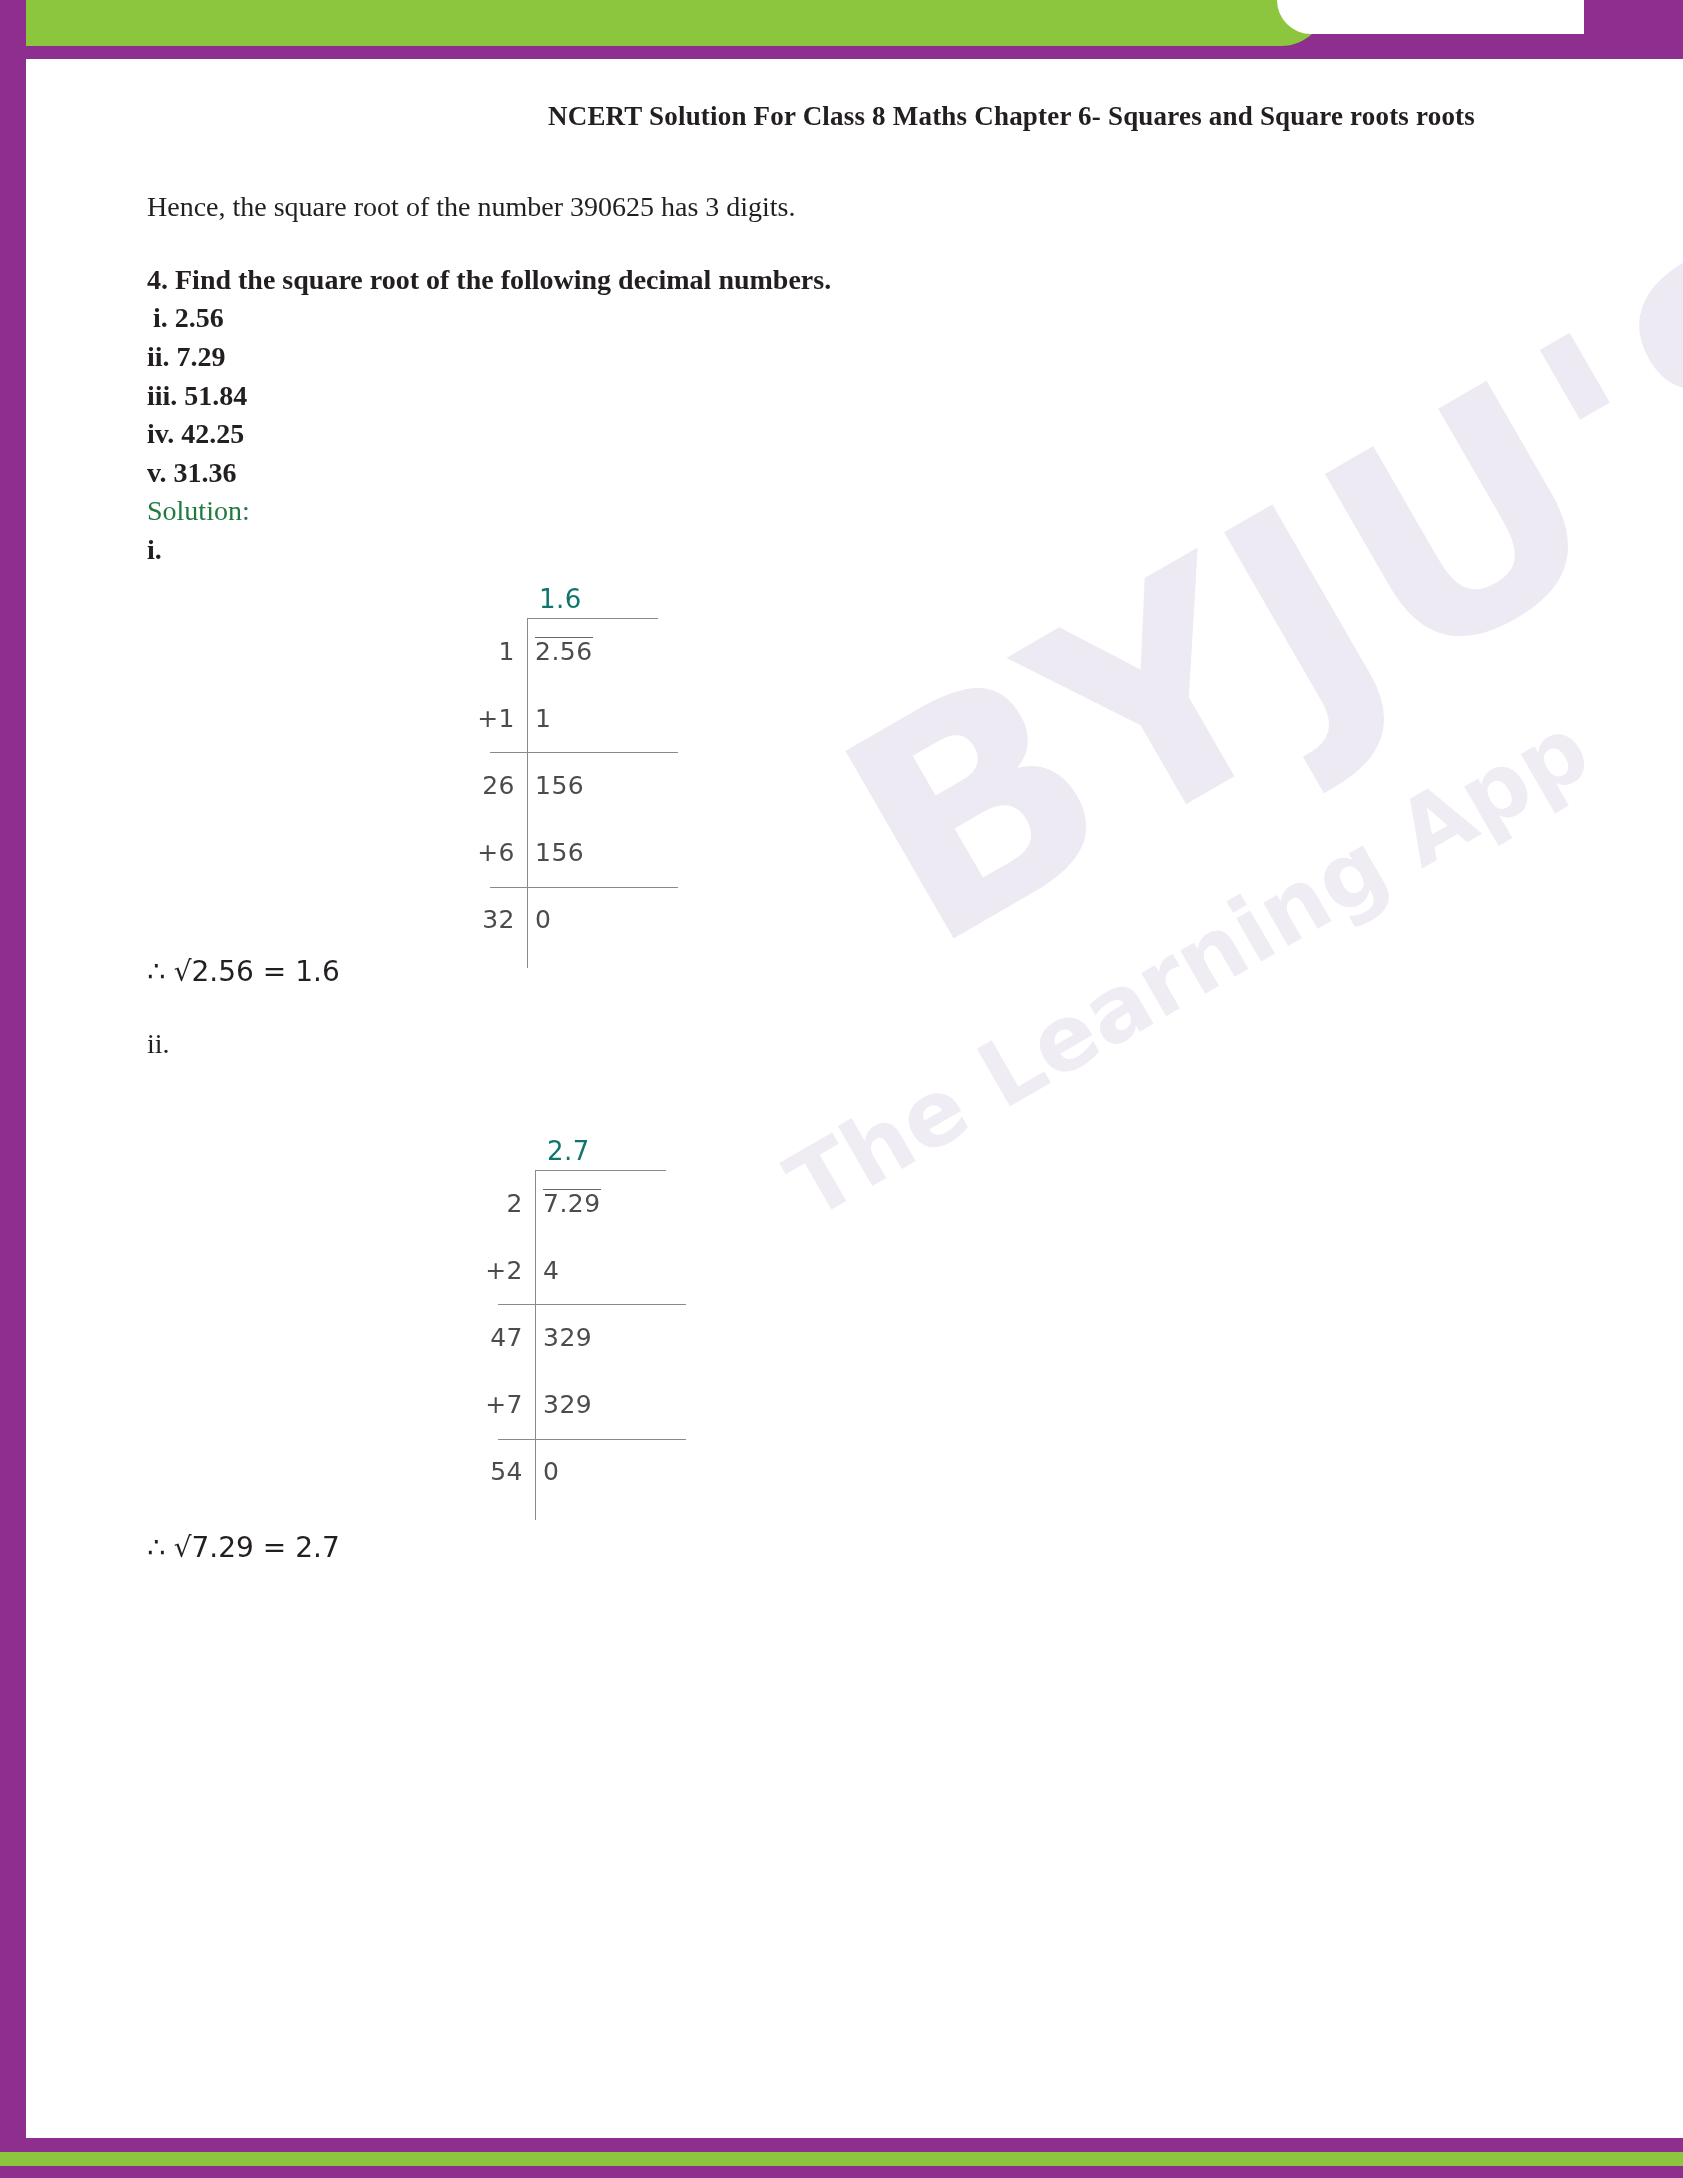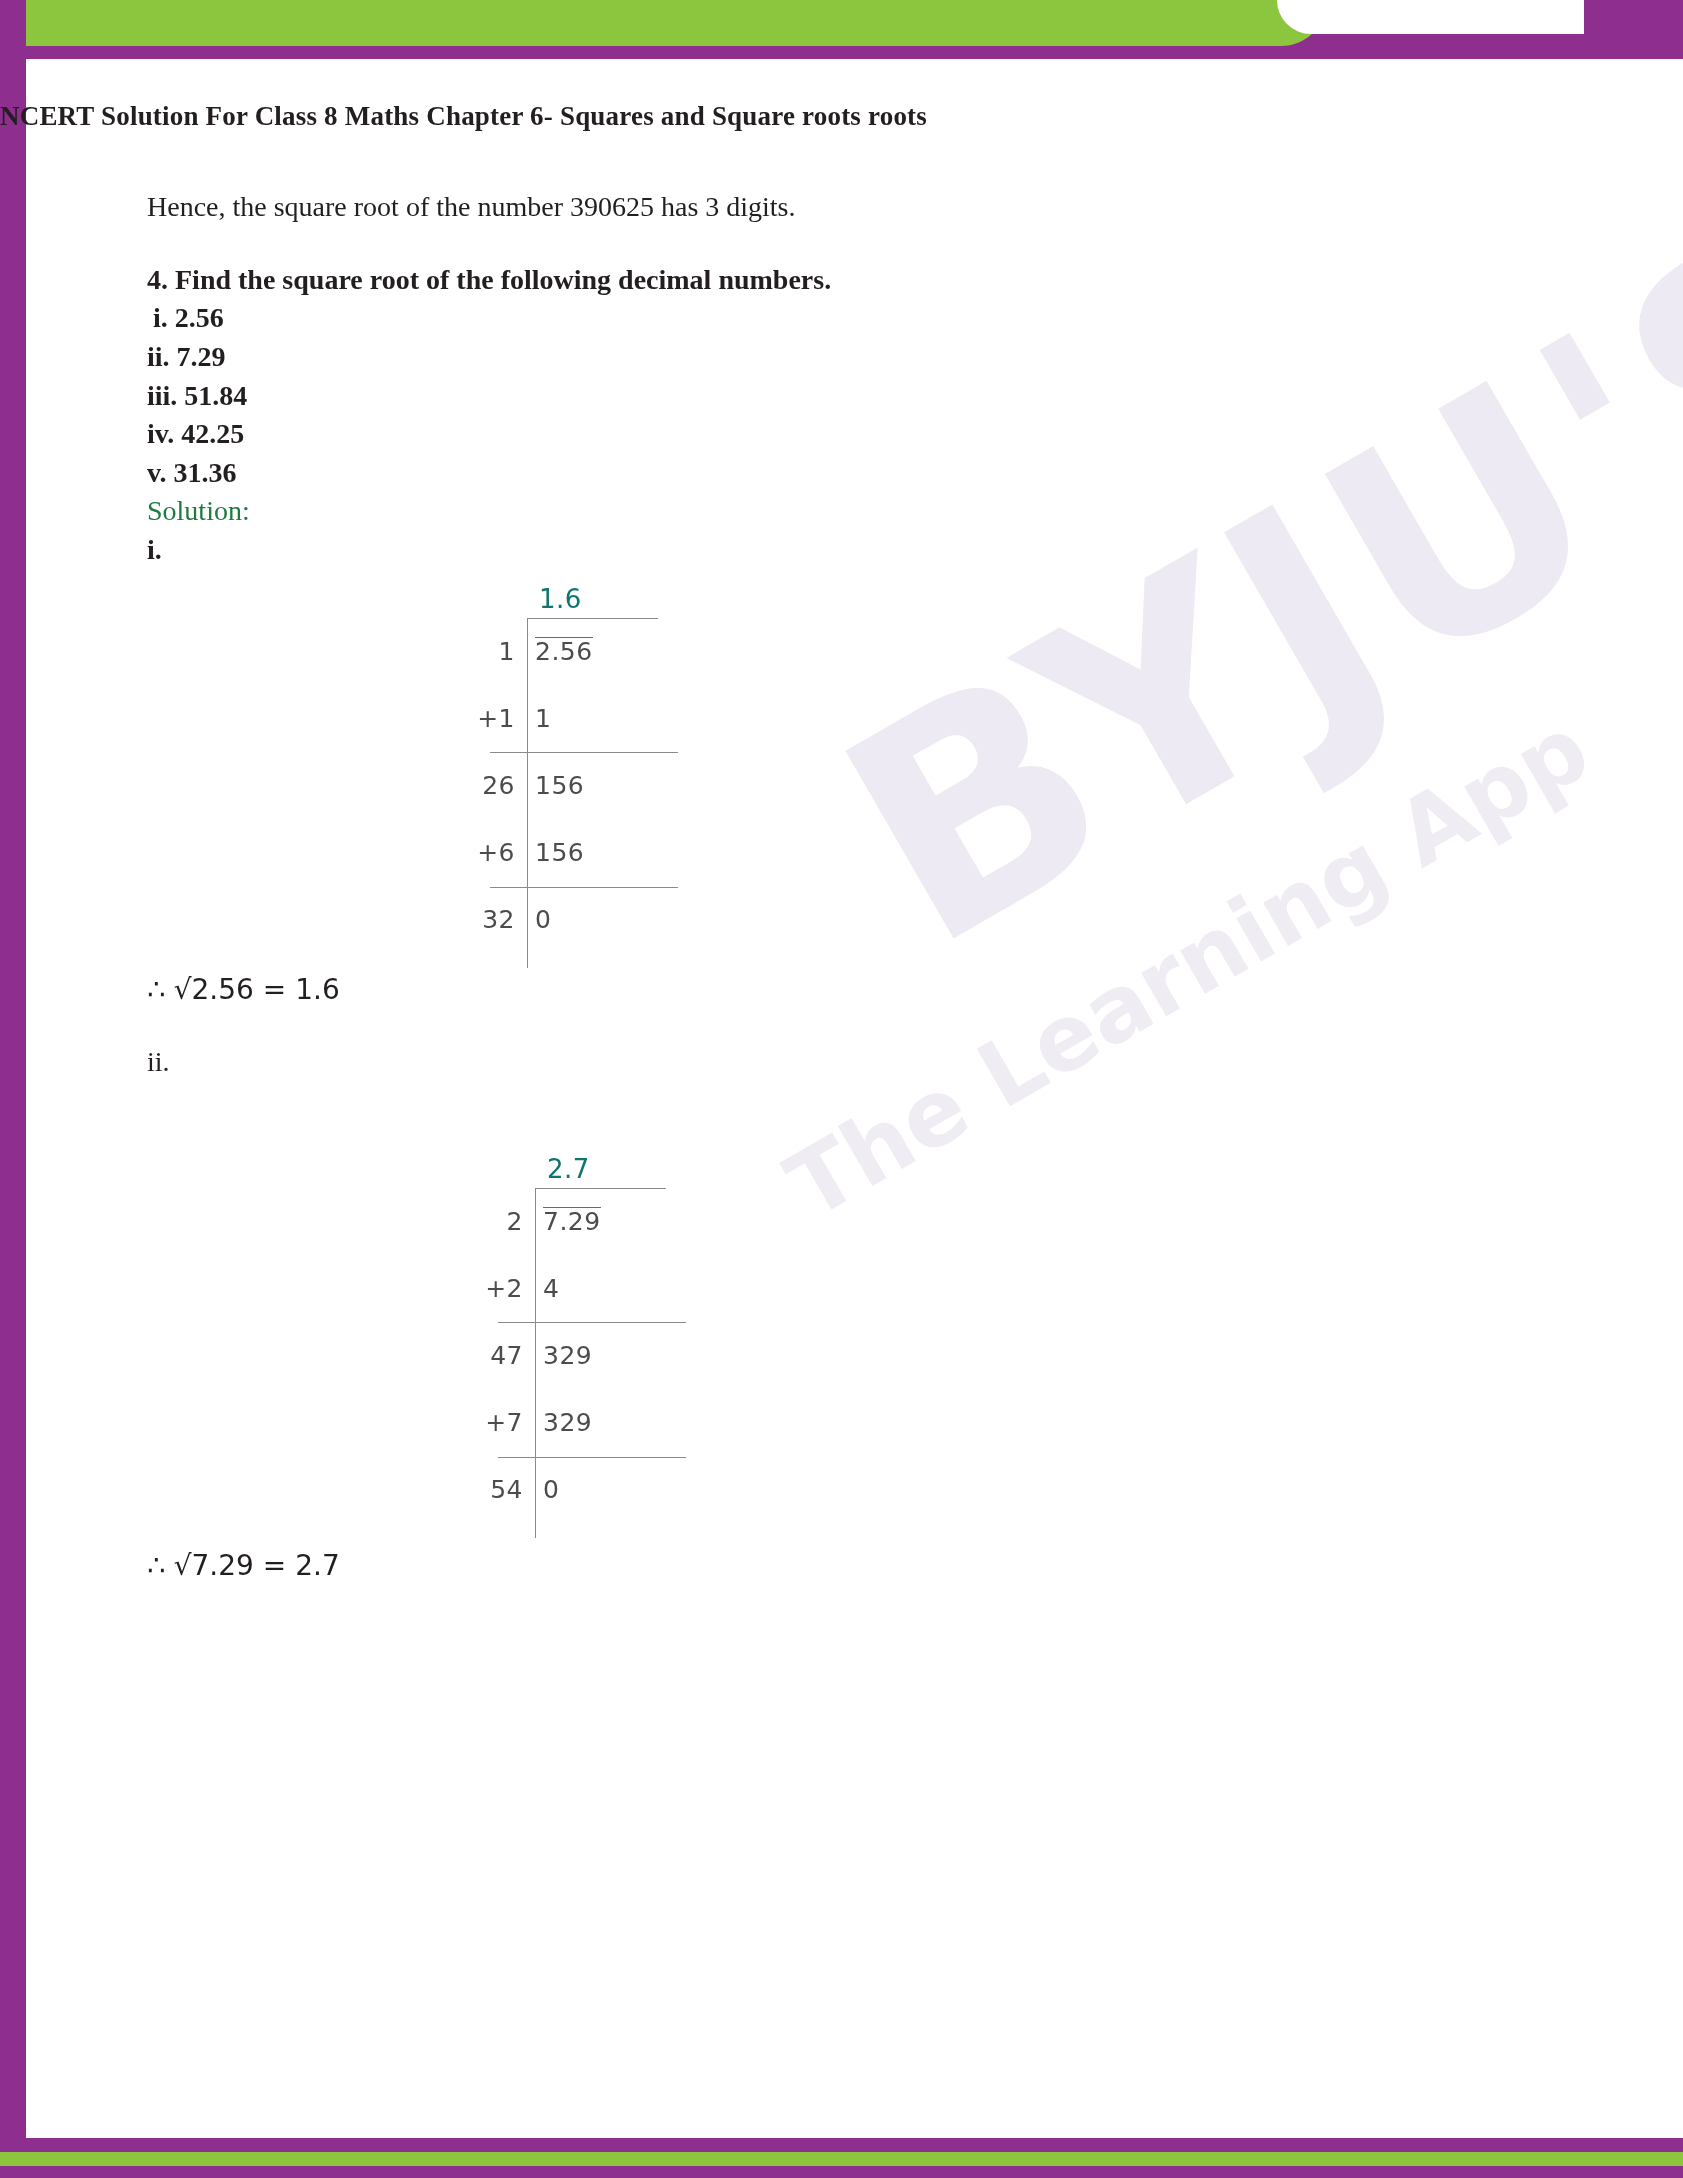--- a/index.html
+++ b/index.html
@@ -100,21 +100,21 @@
     transform-origin: left top;
     color: #efecf4;
   }
 
   
   .doc-header {
     position: absolute;
     top: 101px;
     left: 0;
     width: 1475px;
-    text-align: left;
+    text-align: right;
     font-family: "Liberation Serif", serif;
     font-weight: bold;
     font-size: 27px;
     color: #231f20;
     letter-spacing: 0.2px;
   }
 
   
   .content {
     position: absolute;
@@ -276,21 +276,21 @@
 
         <div class="hline" style="top:303px; left:36px; width:188px;"></div>
 
         <div class="drow">
           <div class="dleft">32</div>
           <div class="dright">0</div>
         </div>
       </div>
     </div>
 
-    <p class="line concl radical" style="margin-top:18px;">∴ √2.56 = 1.6</p>
+    <p class="line concl radical" style="">∴ √2.56 = 1.6</p>
 
     <div class="gap-md"></div>
     <p class="line">ii.</p>
 
     <div class="division" style="margin-top:72px;">
       <div class="div-inner" style="margin-left:315px;">
         <div class="quot" style="padding-left:85px;">2.7</div>
         <div class="quot-rule" style="top:34px;"></div>
 
         <div class="vbar" style="top:34px; height:216px;"></div>

